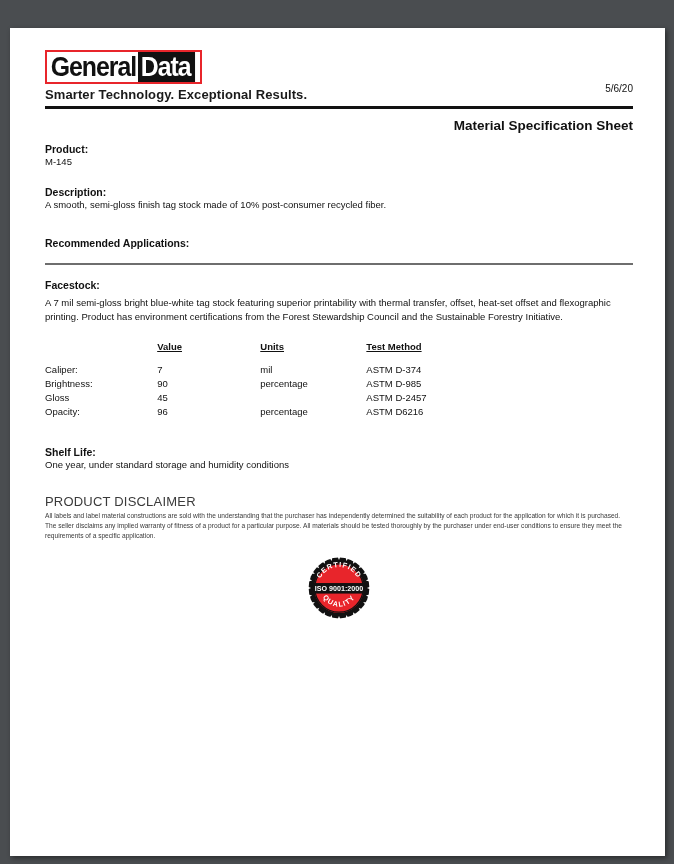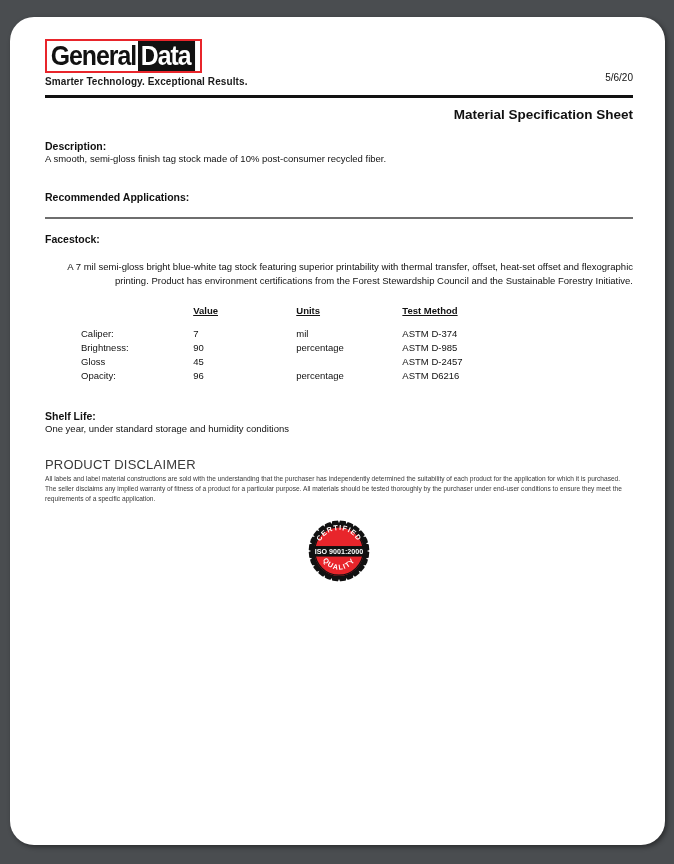--- a/index.html
+++ b/index.html
@@ -17,26 +17,25 @@
   #viewport {
     position: relative;
     width: 674px;
     height: 864px;
   }
 
   
   #page {
     position: absolute;
     left: 10px;
-    top: 17px;
+    top: 28px;
     width: 655px;
     height: 828px;
     background: #ffffff;
     box-shadow: 2px 2px 5px rgba(0,0,0,0.45);
-    border-radius: 24px;
   }
 
   .content {
     position: absolute;
     left: 35px;
     top: 22px;
     width: 588px;
   }
 
   
@@ -84,21 +83,21 @@
     line-height: 30px;
     letter-spacing: -1.1px;
     padding: 0 5px 0 3px;
     margin-left: -8px;
     transform: scaleX(0.92);
     transform-origin: left center;
   }
   .logo-tagline {
     margin-top: 3px;
     font-family: "Liberation Sans", sans-serif;
-    font-size: 10px;
+    font-size: 13px;
     font-weight: bold;
     color: #1a1a1a;
     letter-spacing: 0.1px;
     white-space: nowrap;
   }
 
   .header-date {
     position: absolute;
     right: 0;
     top: 33px;
@@ -140,36 +139,34 @@
     margin: 1px 0 0 0;
     line-height: 1.28;
   }
 
   .blk-product { margin-top: 10px; }
   .blk-description { margin-top: 18px; }
   .blk-applications { margin-top: 26px; }
   .rule-after-apps { margin-top: 14px; }
   .blk-facestock { margin-top: 14px; }
   .facestock-para {
-    margin-top: 15px;
+    margin-top: 5px;
     font-size: 9.5px;
     line-height: 1.42;
     color: #111111;
     width: 100%;
-    text-align: right;
   }
 
   
   .spec-table {
     margin-top: 18px;
     border-collapse: collapse;
     width: 430px;
     font-size: 9.5px;
     color: #111111;
-    margin-left: 36px;
   }
   .spec-table th {
     text-align: left;
     font-weight: bold;
     font-size: 9.5px;
     text-decoration: underline;
     padding: 0 0 12px 0;
   }
   .spec-table td {
     text-align: left;
@@ -233,20 +230,24 @@
           <div class="logo-tagline">Smarter Technology. Exceptional Results.</div>
         </div>
 
         <div class="header-date">5/6/20</div>
       </div>
 
       <hr class="rule-black">
 
       <div class="doc-title">Material Specification Sheet</div>
 
+      <div class="blk-product">
+        <div class="sec-head">Product:</div>
+        <div class="sec-body">M-145</div>
+      </div>
 
       <div class="blk-description">
         <div class="sec-head">Description:</div>
         <div class="sec-body">A smooth, semi-gloss finish tag stock made of 10% post-consumer recycled fiber.</div>
       </div>
 
       <div class="blk-applications">
         <div class="sec-head">Recommended Applications:</div>
       </div>
 

